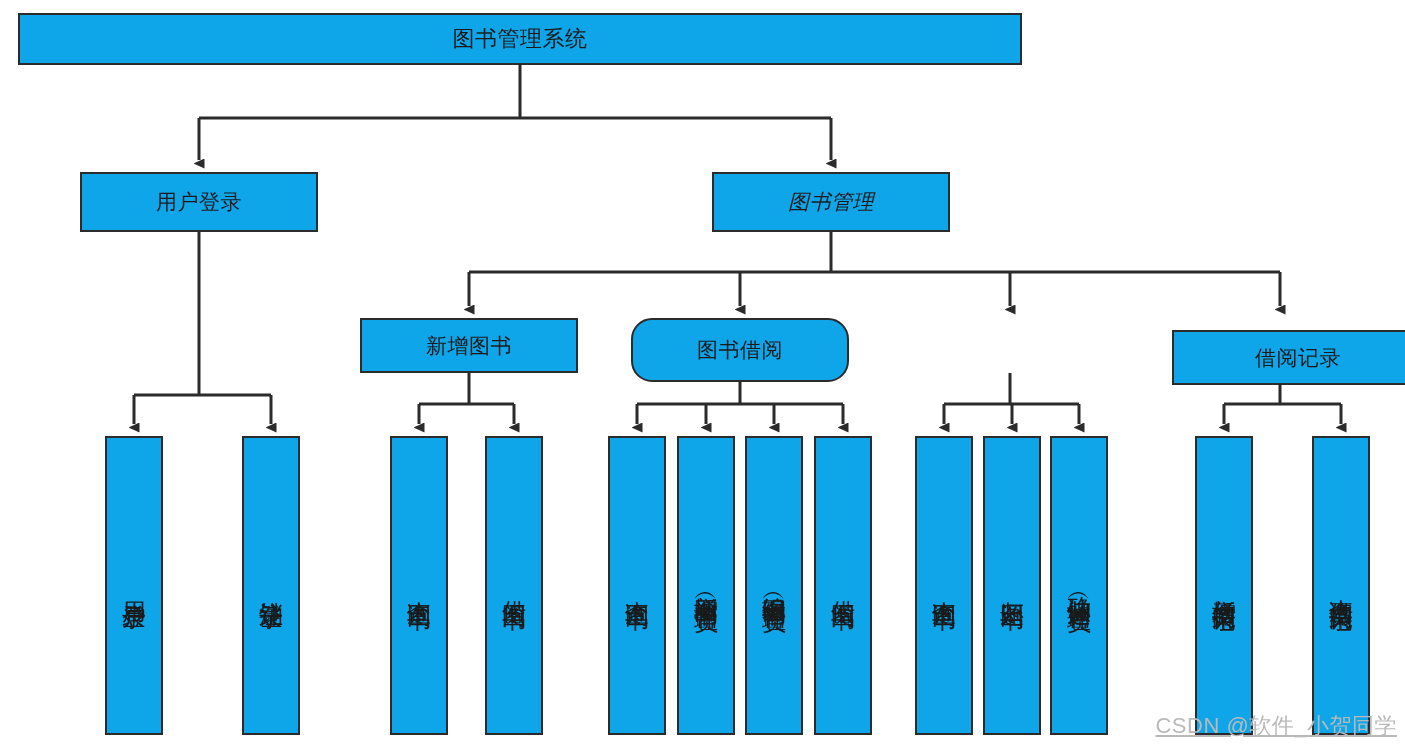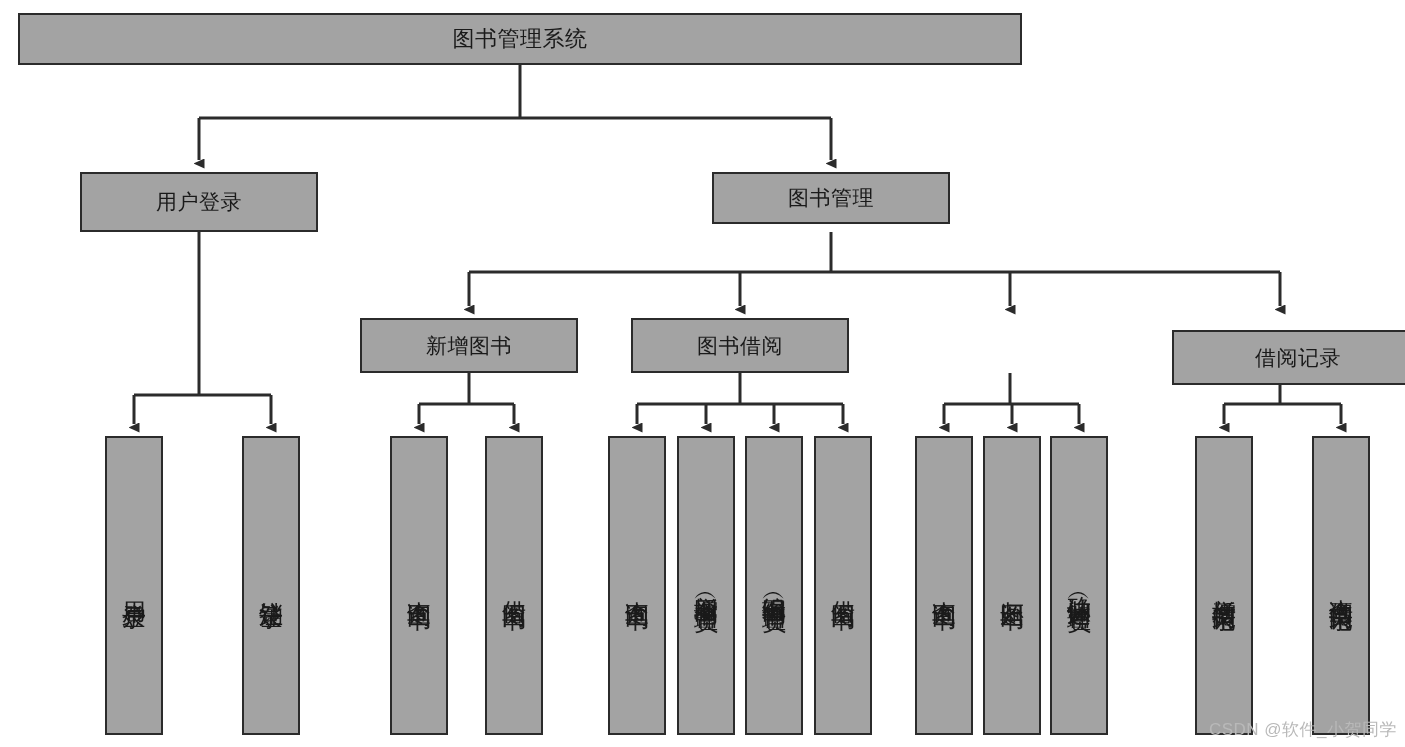--- a/index.html
+++ b/index.html
@@ -21,21 +21,21 @@
     position: absolute;
     left: 0;
     top: 0;
     width: 1405px;
     height: 747px;
     pointer-events: none;
   }
   .node {
     position: absolute;
     box-sizing: border-box;
-    background: #a3a3a3;
+    background: #0ea5e9;
     border: 2px solid #2b2b2b;
     display: flex;
     align-items: center;
     justify-content: center;
   }
   .node-label {
     color: #1a1a1a;
     text-align: center;
     line-height: 1.02;
     letter-spacing: 0.5px;
@@ -56,24 +56,25 @@
     line-height: 1.0;
     max-height: 100%;
   }
   .node.root .node-label {
     font-size: 22px;
   }
   #watermark {
     position: absolute;
     right: 8px;
     bottom: 6px;
-    font-size: 17px;
+    font-size: 22px;
     color: #b9b9b9;
     white-space: nowrap;
     letter-spacing: 0.5px;
+    text-decoration: underline;
   }
 </style>
 </head>
 <body>
 
 <div id="canvas">
 
   <svg id="edges" viewBox="0 0 1405 747" xmlns="http://www.w3.org/2000/svg">
     <defs>
       <marker id="arrow" markerWidth="10" markerHeight="11" refX="1.5" refY="5.5" orient="auto" markerUnits="userSpaceOnUse">
@@ -128,28 +129,28 @@
     </g>
   </svg>
 
   <div class="node root horizontal" style="left: 18px; top: 13px; width: 1004px; height: 52px;">
     <span class="node-label">图书管理系统</span>
   </div>
 
   <div class="node horizontal" style="left: 80px; top: 172px; width: 238px; height: 60px;">
     <span class="node-label">用户登录</span>
   </div>
-  <div class="node horizontal" style="left: 712px; top: 172px; width: 238px; height: 52px;">
+  <div class="node horizontal" style="left: 712px; top: 172px; width: 238px; height: 60px; font-style: italic;">
     <span class="node-label">图书管理</span>
   </div>
 
   <div class="node horizontal" style="left: 360px; top: 318px; width: 218px; height: 55px;">
     <span class="node-label">新增图书</span>
   </div>
-  <div class="node horizontal" style="left: 631px; top: 318px; width: 218px; height: 55px;">
+  <div class="node horizontal" style="left: 631px; top: 318px; width: 218px; height: 64px; border-radius: 21px;">
     <span class="node-label">图书借阅</span>
   </div>
   <div class="node horizontal" style="left: 1172px; top: 330px; width: 252px; height: 55px;">
     <span class="node-label">借阅记录</span>
   </div>
 
   <div class="node vertical" style="left: 105px; top: 436px; width: 58px; height: 299px;">
     <span class="node-label">用户登录</span>
   </div>
   <div class="node vertical" style="left: 242px; top: 436px; width: 58px; height: 299px;">

